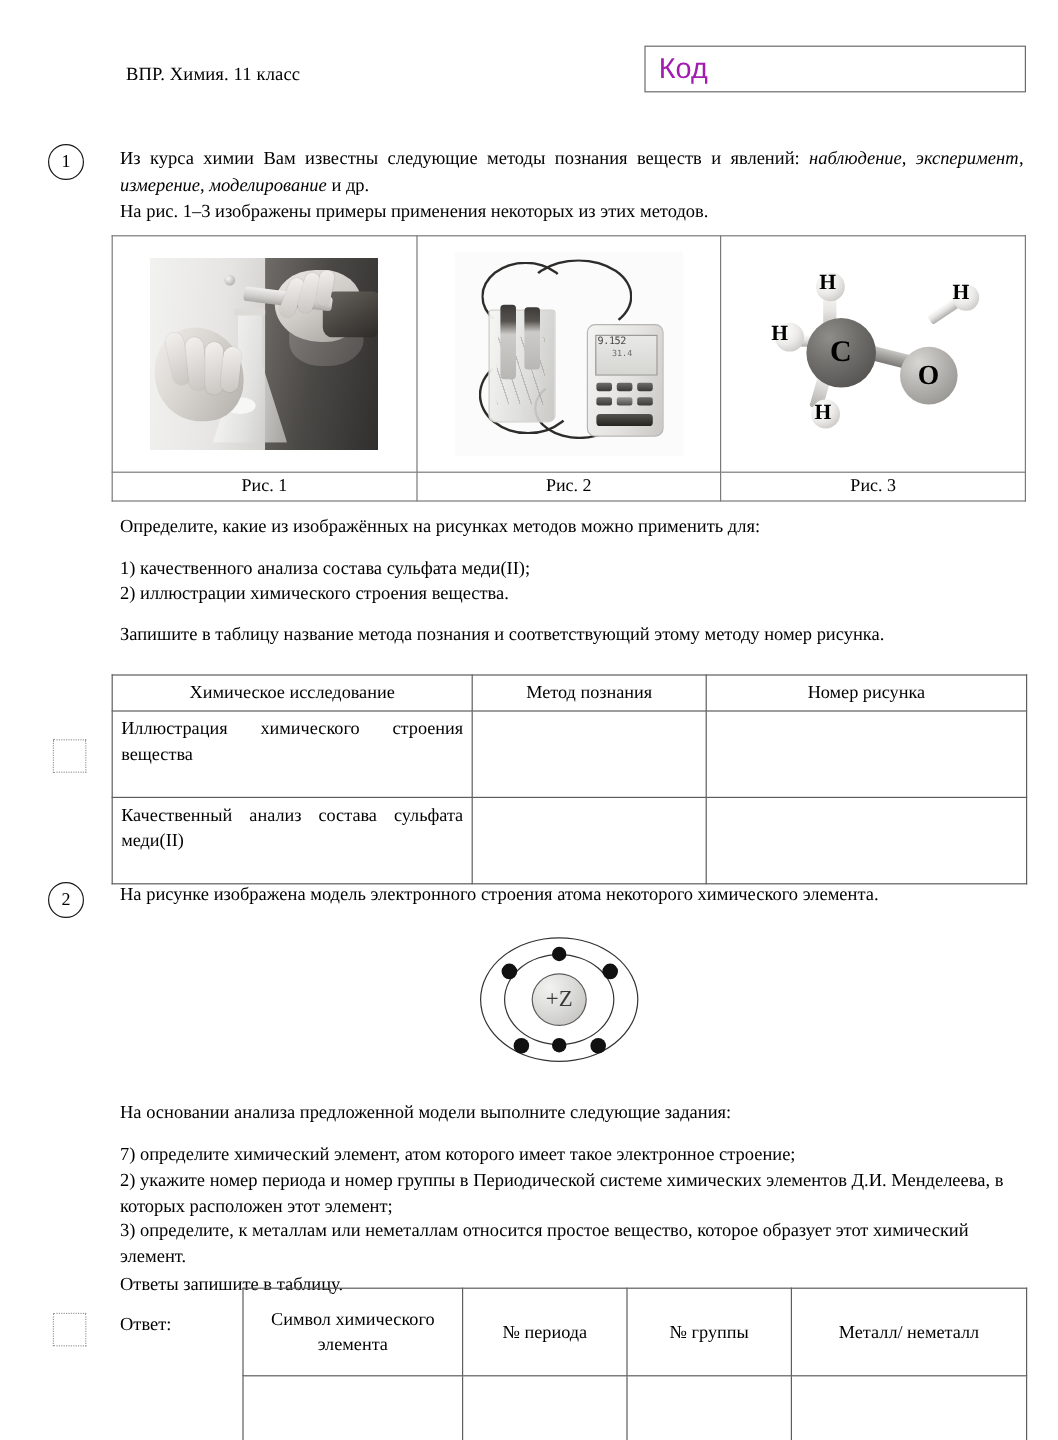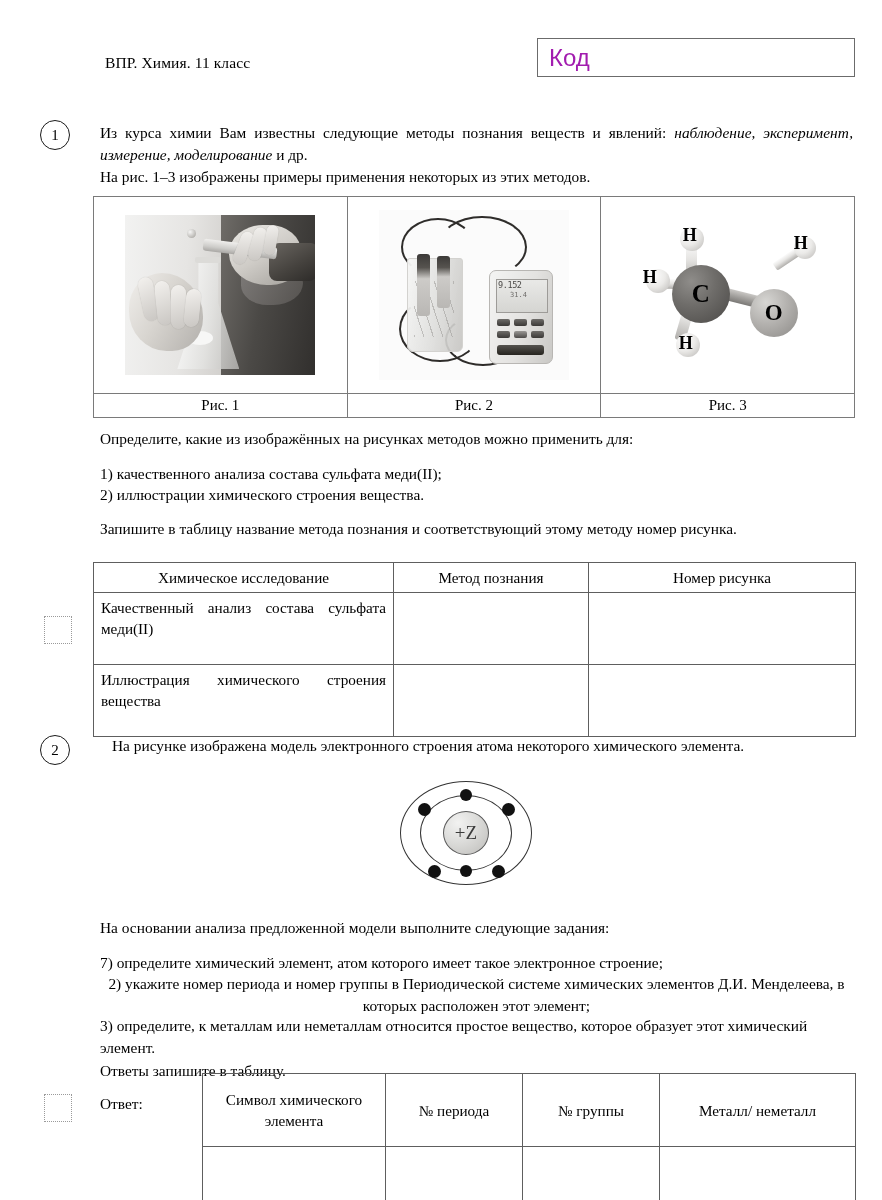--- a/index.html
+++ b/index.html
@@ -435,53 +435,53 @@
         <col style="width:195px">
         <col style="width:267px">
     </colgroup>
     <tbody>
         <tr>
       <th>Химическое исследование</th>
       <th>Метод познания</th>
       <th>Номер рисунка</th>
     </tr>
     <tr>
+      <td class="cellJ" style="height:46px;">Иллюстрация химического строения вещества</td>
+      <td></td>
+      <td></td>
+    </tr>
+    <tr>
       <td class="cellJ" style="height:46px;">Качественный анализ состава сульфата меди(II)</td>
-      <td></td>
-      <td></td>
-    </tr>
-    <tr>
-      <td class="cellJ" style="height:46px;">Иллюстрация химического строения вещества</td>
       <td></td>
       <td></td>
     </tr>
   </tbody>
     </table>
 
   <div class="task-num" style="left:40px; top:735px;">2</div>
 
-  <div class="ptext" style="left:112px; top:735px; width:753px;">На рисунке изображена модель электронного строения атома некоторого химического элемента.</div>
+  <div class="ptext" style="left:100px; top:735px; width:753px;">На рисунке изображена модель электронного строения атома некоторого химического элемента.</div>
 
   <div class="atom-model">
     <div class="shell shell-outer"></div>
     <div class="shell shell-inner"></div>
     <div class="nucleus">+Z</div>
 
     <div class="electron small" style="left:68px; top:8px;"></div>
     <div class="electron small" style="left:68px; top:84px;"></div>
 
     <div class="electron" style="left:26px; top:22px;"></div>
     <div class="electron" style="left:110px; top:22px;"></div>
     <div class="electron" style="left:36px; top:84px;"></div>
     <div class="electron" style="left:100px; top:84px;"></div>
   </div>
 
   <div class="ptext nojust" style="left:100px; top:917px; width:753px;">На основании анализа предложенной модели выполните следующие задания:</div>
   <div class="ptext nojust" style="left:100px; top:952px; width:753px;">7) определите химический элемент, атом которого имеет такое электронное строение;</div>
-  <div class="ptext nojust" style="left:100px; top:973px; width:753px;text-align:center;">2) укажите номер периода и номер группы в Периодической системе химических элементов Д.И. Менделеева, в которых расположен этот элемент;</div>
+  <div class="ptext nojust" style="left:100px; top:973px; width:753px;">2) укажите номер периода и номер группы в Периодической системе химических элементов Д.И. Менделеева, в которых расположен этот элемент;</div>
   <div class="ptext nojust" style="left:100px; top:1015px; width:753px;">3) определите, к металлам или неметаллам относится простое вещество, которое образует этот химический элемент.</div>
   <div class="ptext nojust" style="left:100px; top:1060px; width:753px;">Ответы запишите в таблицу.</div>
 
   <div class="score-box" style="left:44px; top:1094px;"></div>
   <div class="ptext nojust" style="left:100px; top:1093px; width:90px;">Ответ:</div>
 
   <table class="ans-table" style="left:202px; top:1073px; width:653px;">
     <colgroup>
       <col style="width:183px">
         <col style="width:137px">

